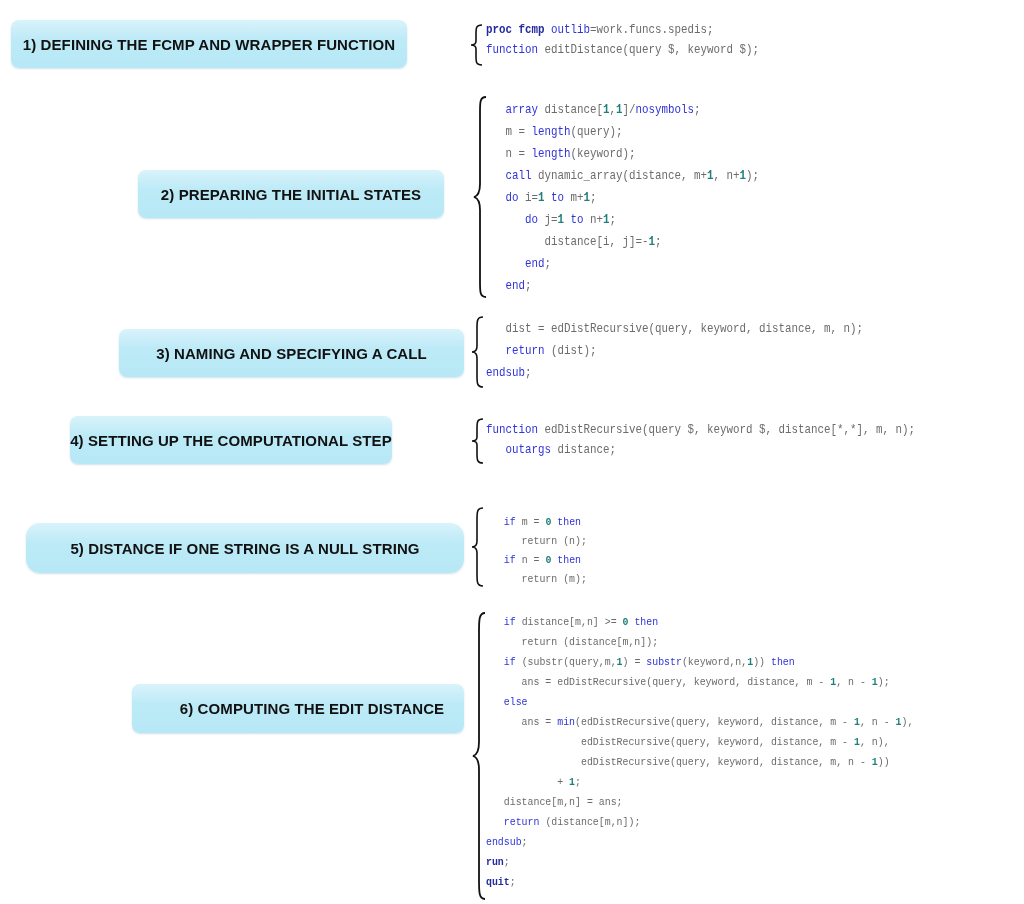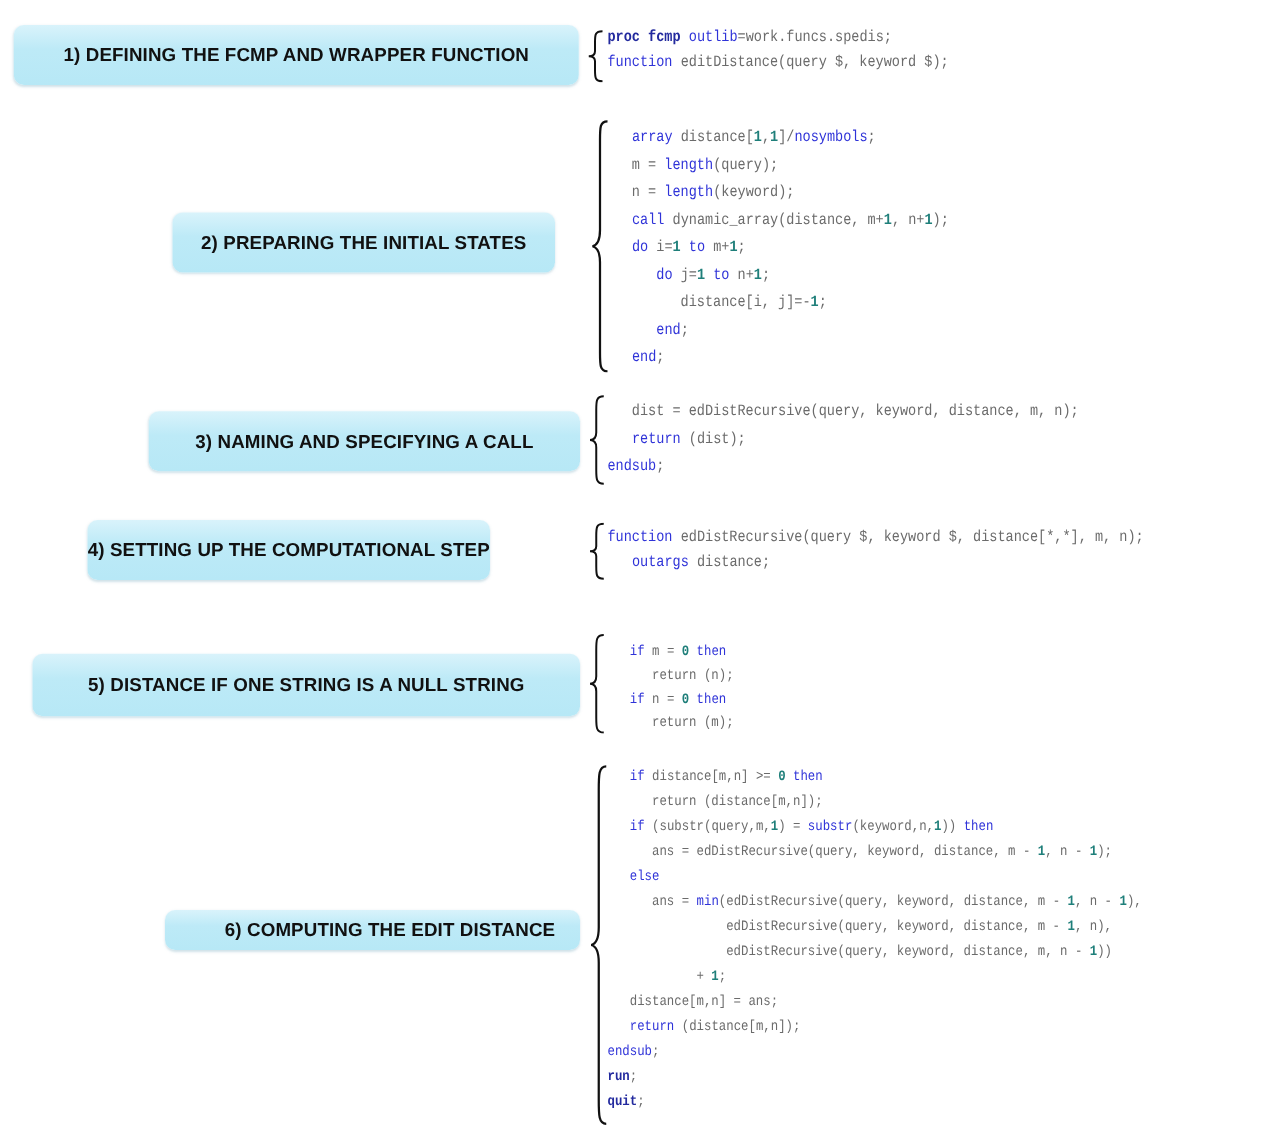--- a/index.html
+++ b/index.html
@@ -25,26 +25,26 @@
   }
   .code .ln { display:block; }
   .kw { color:#2f33d8; }
   .kwb { color:#232a9e; font-weight:bold; }
   .num { color:#1f7f7a; font-weight:bold; }
   .plain { color:#6b6b6b; }
 </style>
 </head>
 <body>
 
-<div class="label" style="left:11px; top:20px; width:452px; height:48px;">1) DEFINING THE FCMP AND WRAPPER FUNCTION</div>
+<div class="label" style="left:11px; top:20px; width:396px; height:48px;">1) DEFINING THE FCMP AND WRAPPER FUNCTION</div>
 <div class="label" style="left:138px; top:170px; width:306px; height:48px;">2) PREPARING THE INITIAL STATES</div>
 <div class="label" style="left:119px; top:329px; width:345px; height:48px;">3) NAMING AND SPECIFYING A CALL</div>
 <div class="label" style="left:70px; top:416px; width:322px; height:48px;">4) SETTING UP THE COMPUTATIONAL STEP</div>
-<div class="label" style="left:26px; top:523px; width:438px; height:50px;">5) DISTANCE  IF ONE STRING IS A NULL STRING</div>
-<div class="label" style="left:132px; top:728px; width:332px; height:32px;padding-left:28px;">6) COMPUTING THE EDIT DISTANCE</div>
+<div class="label" style="left:26px; top:523px; width:438px; height:50px;border-radius:14px;">5) DISTANCE  IF ONE STRING IS A NULL STRING</div>
+<div class="label" style="left:132px; top:684px; width:332px; height:49px;padding-left:28px;">6) COMPUTING THE EDIT DISTANCE</div>
 
 <div class="brace" style="left:470px; top:24px; width:14px; height:42px;">
   <svg viewBox="0 0 14 42" preserveAspectRatio="none">
       <path d="M12 1 C6 1 6 4 6 10 L6 17 C6 20 4 21 1 21 C4 21 6 22 6 25 L6 32 C6 38 6 41 12 41" fill="none" stroke="#111" stroke-width="1.6"></path>
     </svg>
 </div>
 <div class="brace" style="left:472px; top:96px; width:16px; height:202px;">
   <svg viewBox="0 0 16 202" preserveAspectRatio="none">
       <path d="M14 1 C8 1 8 6 8 16 L8 88 C8 96 6 100 2 101 C6 102 8 106 8 114 L8 186 C8 196 8 201 14 201" fill="none" stroke="#111" stroke-width="1.8"></path>
     </svg>

